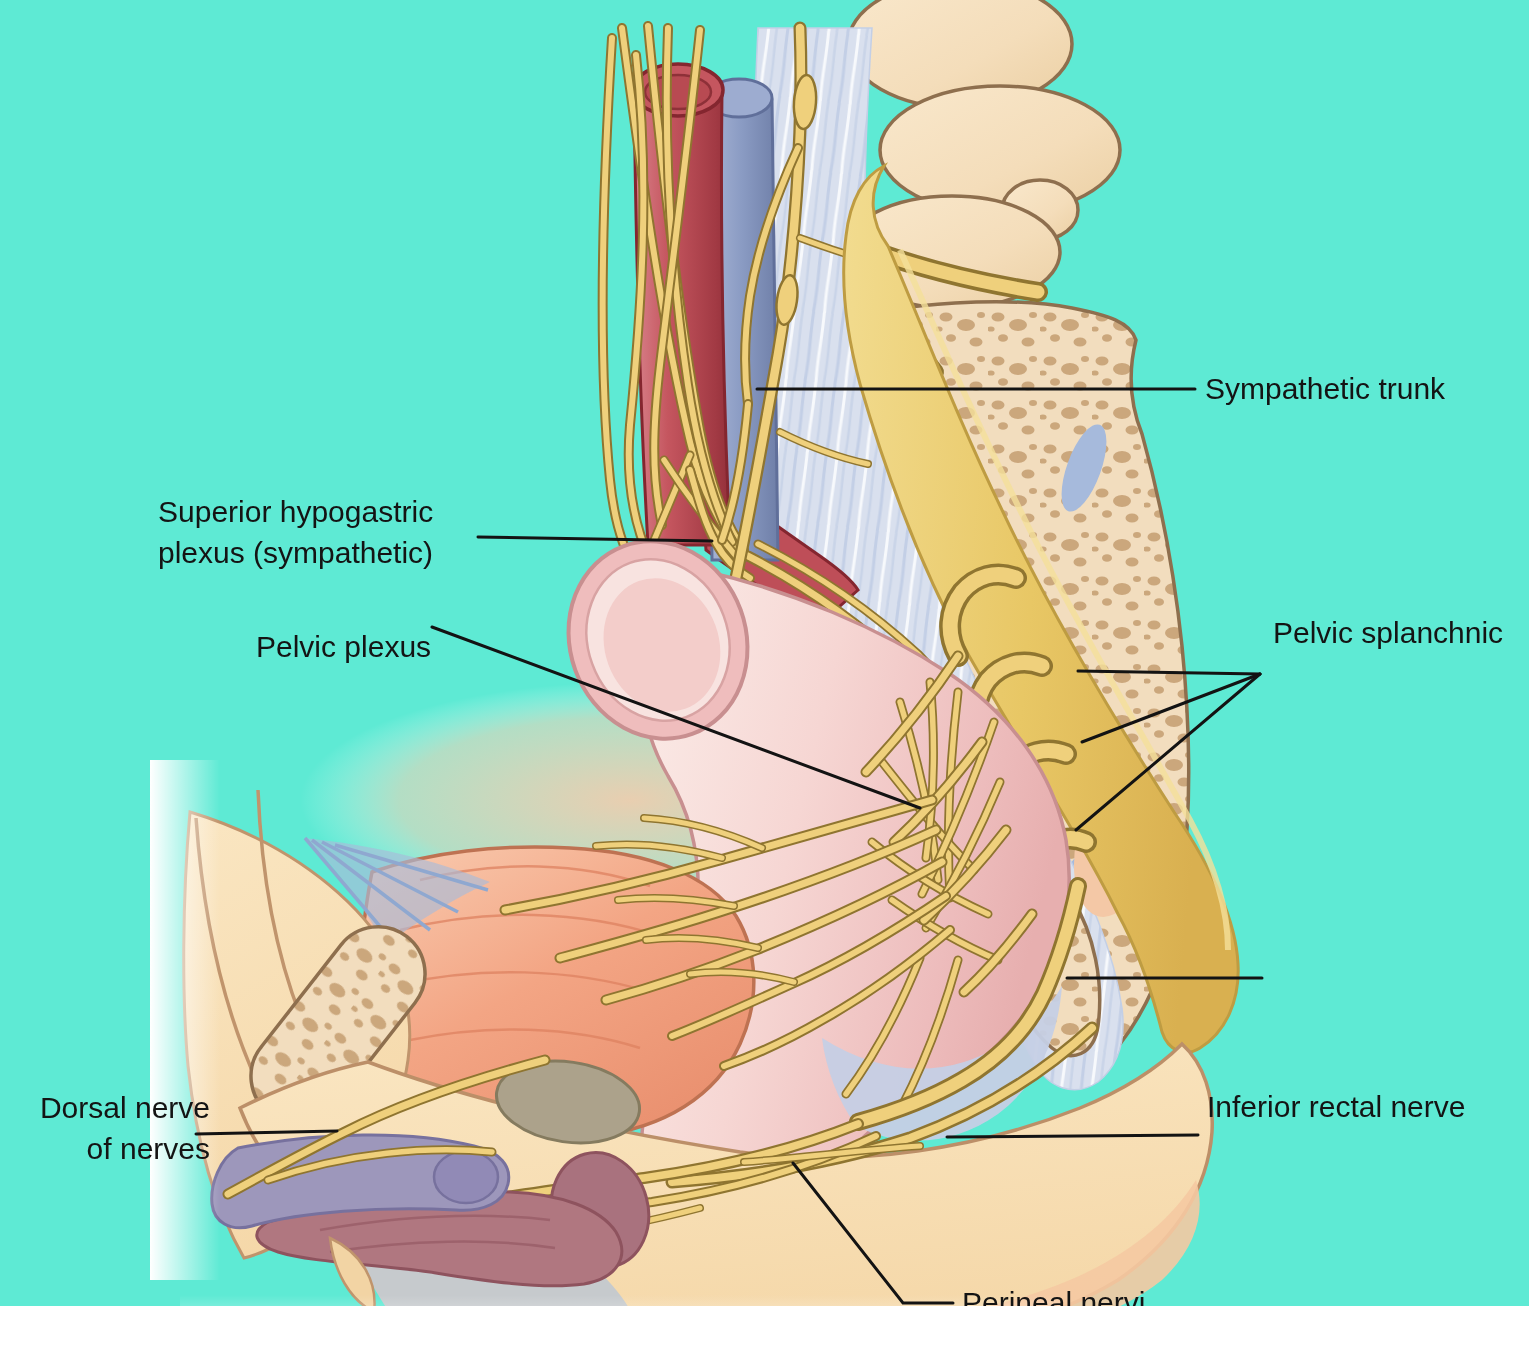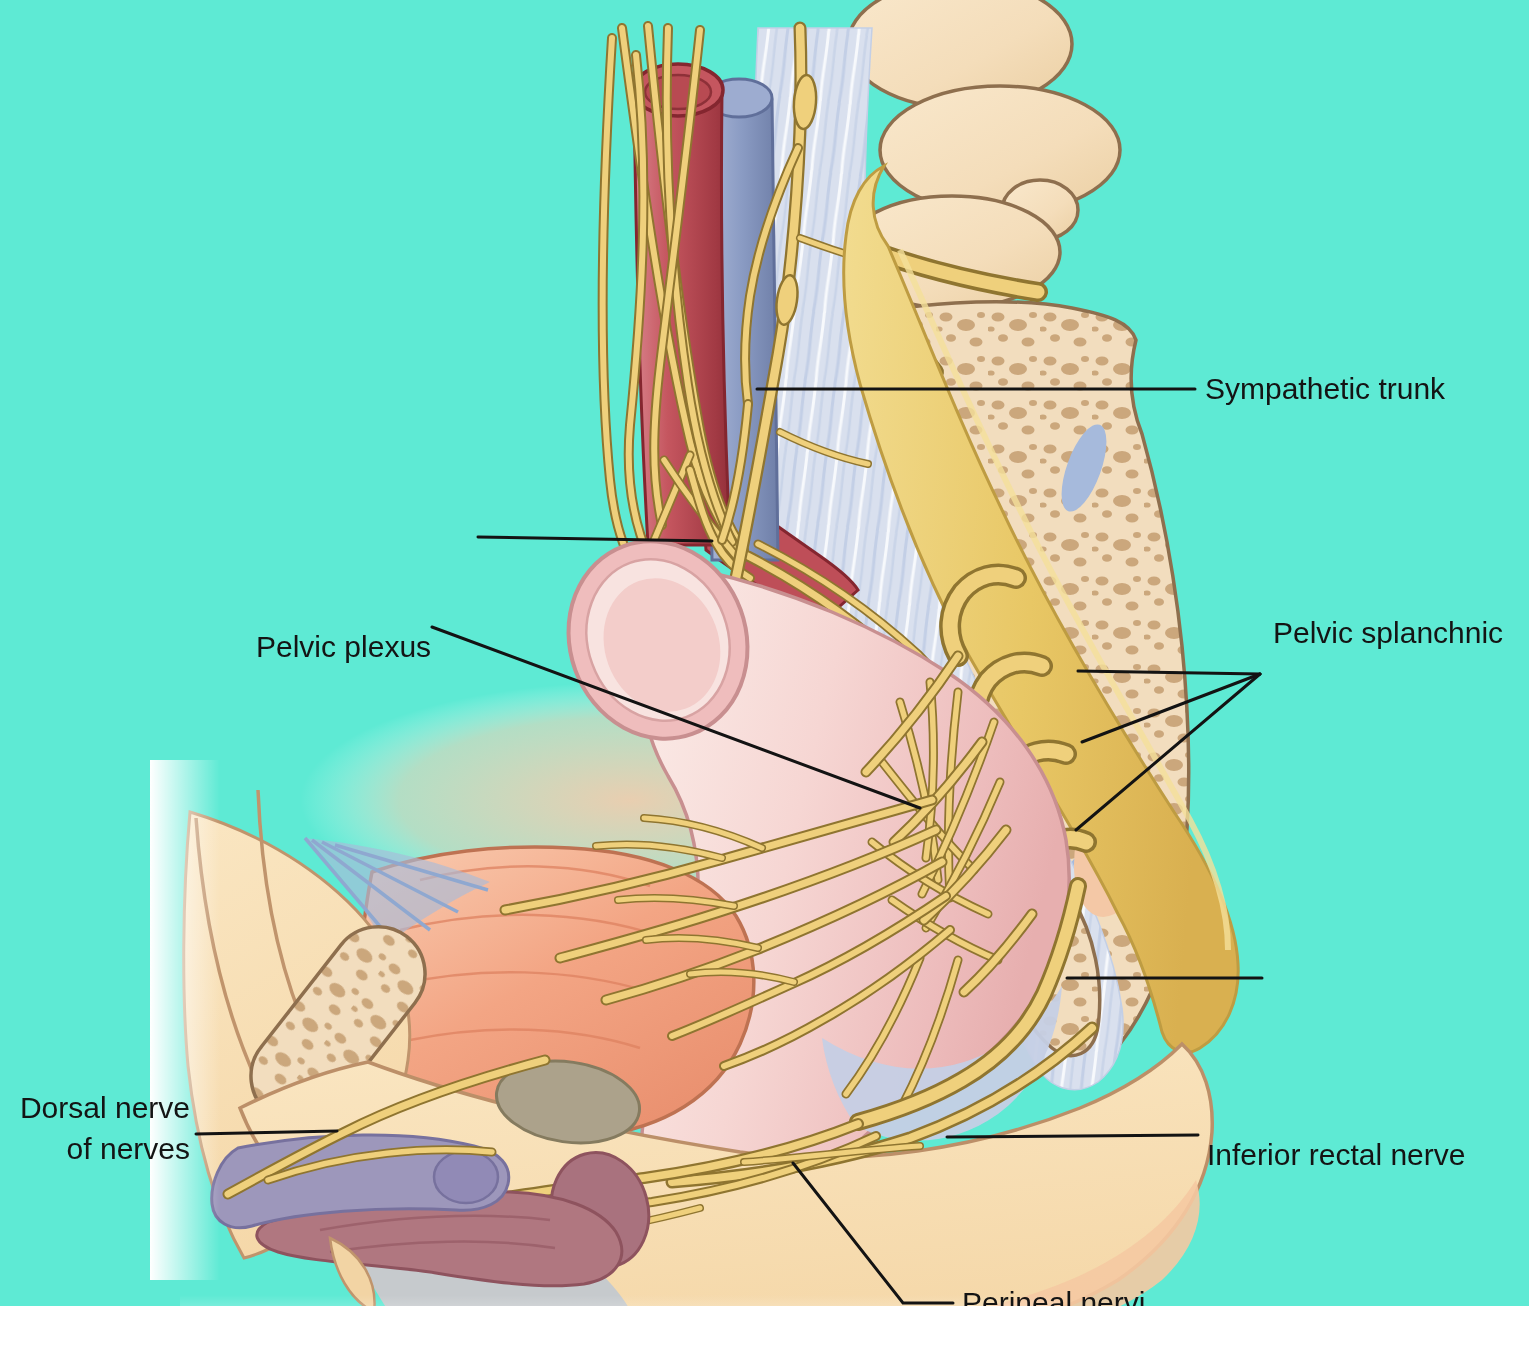--- a/index.html
+++ b/index.html
@@ -1,20 +1,20 @@
 <!DOCTYPE html>
 <html><head>
 <meta charset="utf-8">
 <style>
   html,body{margin:0;padding:0;background:#fff;}
   .stage{position:relative;width:1529px;height:1306px;background:#5eead4;overflow:hidden;
          font-family:Liberation Sans, sans-serif;}
   .stage svg{position:absolute;left:0;top:0;}
   .label{position:absolute;color:#141414;font-size:30px;line-height:41px;white-space:nowrap;}
-  .label.right{text-align:right;}
+  .label.right{text-align:right;margin-left:20px;}
   
   .no{stroke:#8F7530;fill:none;stroke-linecap:round;stroke-linejoin:round;}
   .nf{stroke:#EFD07C;fill:none;stroke-linecap:round;stroke-linejoin:round;}
   .leader{stroke:#131313;stroke-width:3;fill:none;stroke-linecap:round;}
   .bone{fill:url(#boneGrad);stroke:#8E6F4E;stroke-width:3.5;}
   .trab{fill:url(#trabPat);stroke:#8E6F4E;stroke-width:3.5;}
 </style>
 </head>
 <body>
 
@@ -409,29 +409,33 @@
   <line class="leader" x1="1260" y1="674" x2="1076" y2="830"></line>
   <line class="leader" x1="1067" y1="978" x2="1262" y2="978"></line>
   <line class="leader" x1="196" y1="1134" x2="337" y2="1131"></line>
   <line class="leader" x1="947" y1="1137" x2="1198" y2="1135"></line>
   <polyline class="leader" points="793,1163 903,1303 953,1303"></polyline>
 </g>
 </svg>
 
 <div class="label" style="left:1205px;top:368px">Sympathetic trunk</div>
 
+<div class="label" style="left:158px;top:491px">
+  <div>Superior hypogastric</div>
+  <div>plexus (sympathetic)</div>
+</div>
 
 <div class="label" style="left:256px;top:626px">Pelvic plexus</div>
 
 <div class="label" style="left:1273px;top:612px">
   <div>Pelvic splanchnic</div>
 </div>
 
 
 <div class="label right" style="left:0px;top:1087px;width:190px">
   <div>Dorsal nerve</div>
   <div>of nerves</div>
 </div>
 
-<div class="label" style="left:1207px;top:1134px">Inferior rectal nerve</div>
+<div class="label" style="left:1207px;top:1086px">Inferior rectal nerve</div>
 
 <div class="label" style="left:962px;top:1282px">Perineal nervi</div>
 </div>
 
 </body></html>

